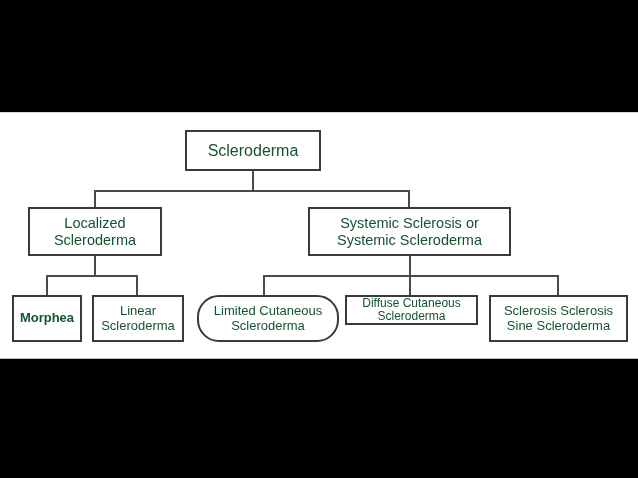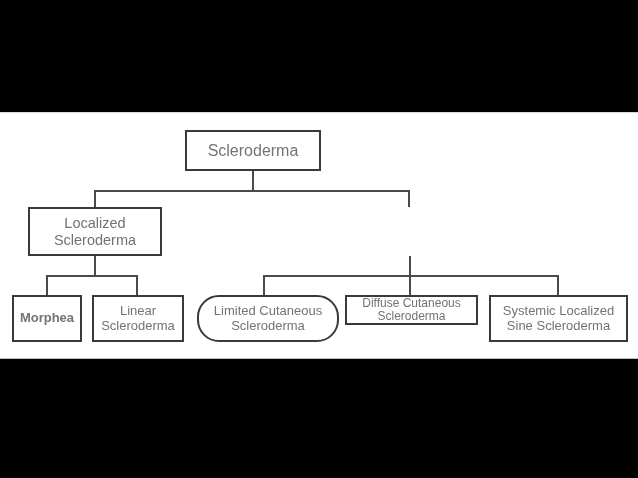--- a/index.html
+++ b/index.html
@@ -39,21 +39,21 @@
   }
   .node {
     position: absolute;
     box-sizing: border-box;
     background: #ffffff;
     border: 2px solid #3a3a3a;
     display: flex;
     align-items: center;
     justify-content: center;
     text-align: center;
-    color: #737373;
+    color: #14532d;
     line-height: 1.12;
     z-index: 3;
   }
   .node .lbl {
     display: block;
     padding: 0 3px;
     white-space: pre-line;
   }
   
   #n-root      { left: 185px; top: 17px;  width: 136px; height: 41px; font-size: 16px; }
@@ -120,20 +120,24 @@
 
       <div class="node" id="n-root">
         <span class="lbl">Scleroderma</span>
       </div>
 
       <div class="node" id="n-localized">
         <span class="lbl">Localized
 Scleroderma</span>
       </div>
 
+      <div class="node" id="n-systemic">
+        <span class="lbl">Systemic Sclerosis or
+Systemic Scleroderma</span>
+      </div>
 
       <div class="node" id="n-morphea">
         <span class="lbl">Morphea</span>
       </div>
 
       <div class="node" id="n-linear">
         <span class="lbl">Linear
 Scleroderma</span>
       </div>
 
@@ -141,21 +145,21 @@
         <span class="lbl">Limited Cutaneous
 Scleroderma</span>
       </div>
 
       <div class="node" id="n-diffuse">
         <span class="lbl">Diffuse Cutaneous
 Scleroderma</span>
       </div>
 
       <div class="node" id="n-sine">
-        <span class="lbl">Systemic Localized
+        <span class="lbl">Sclerosis Sclerosis
 Sine Scleroderma</span>
       </div>
 
     </div>
   </div>
 
   <div id="letterbox-bottom"></div>
 
 </div>
 

